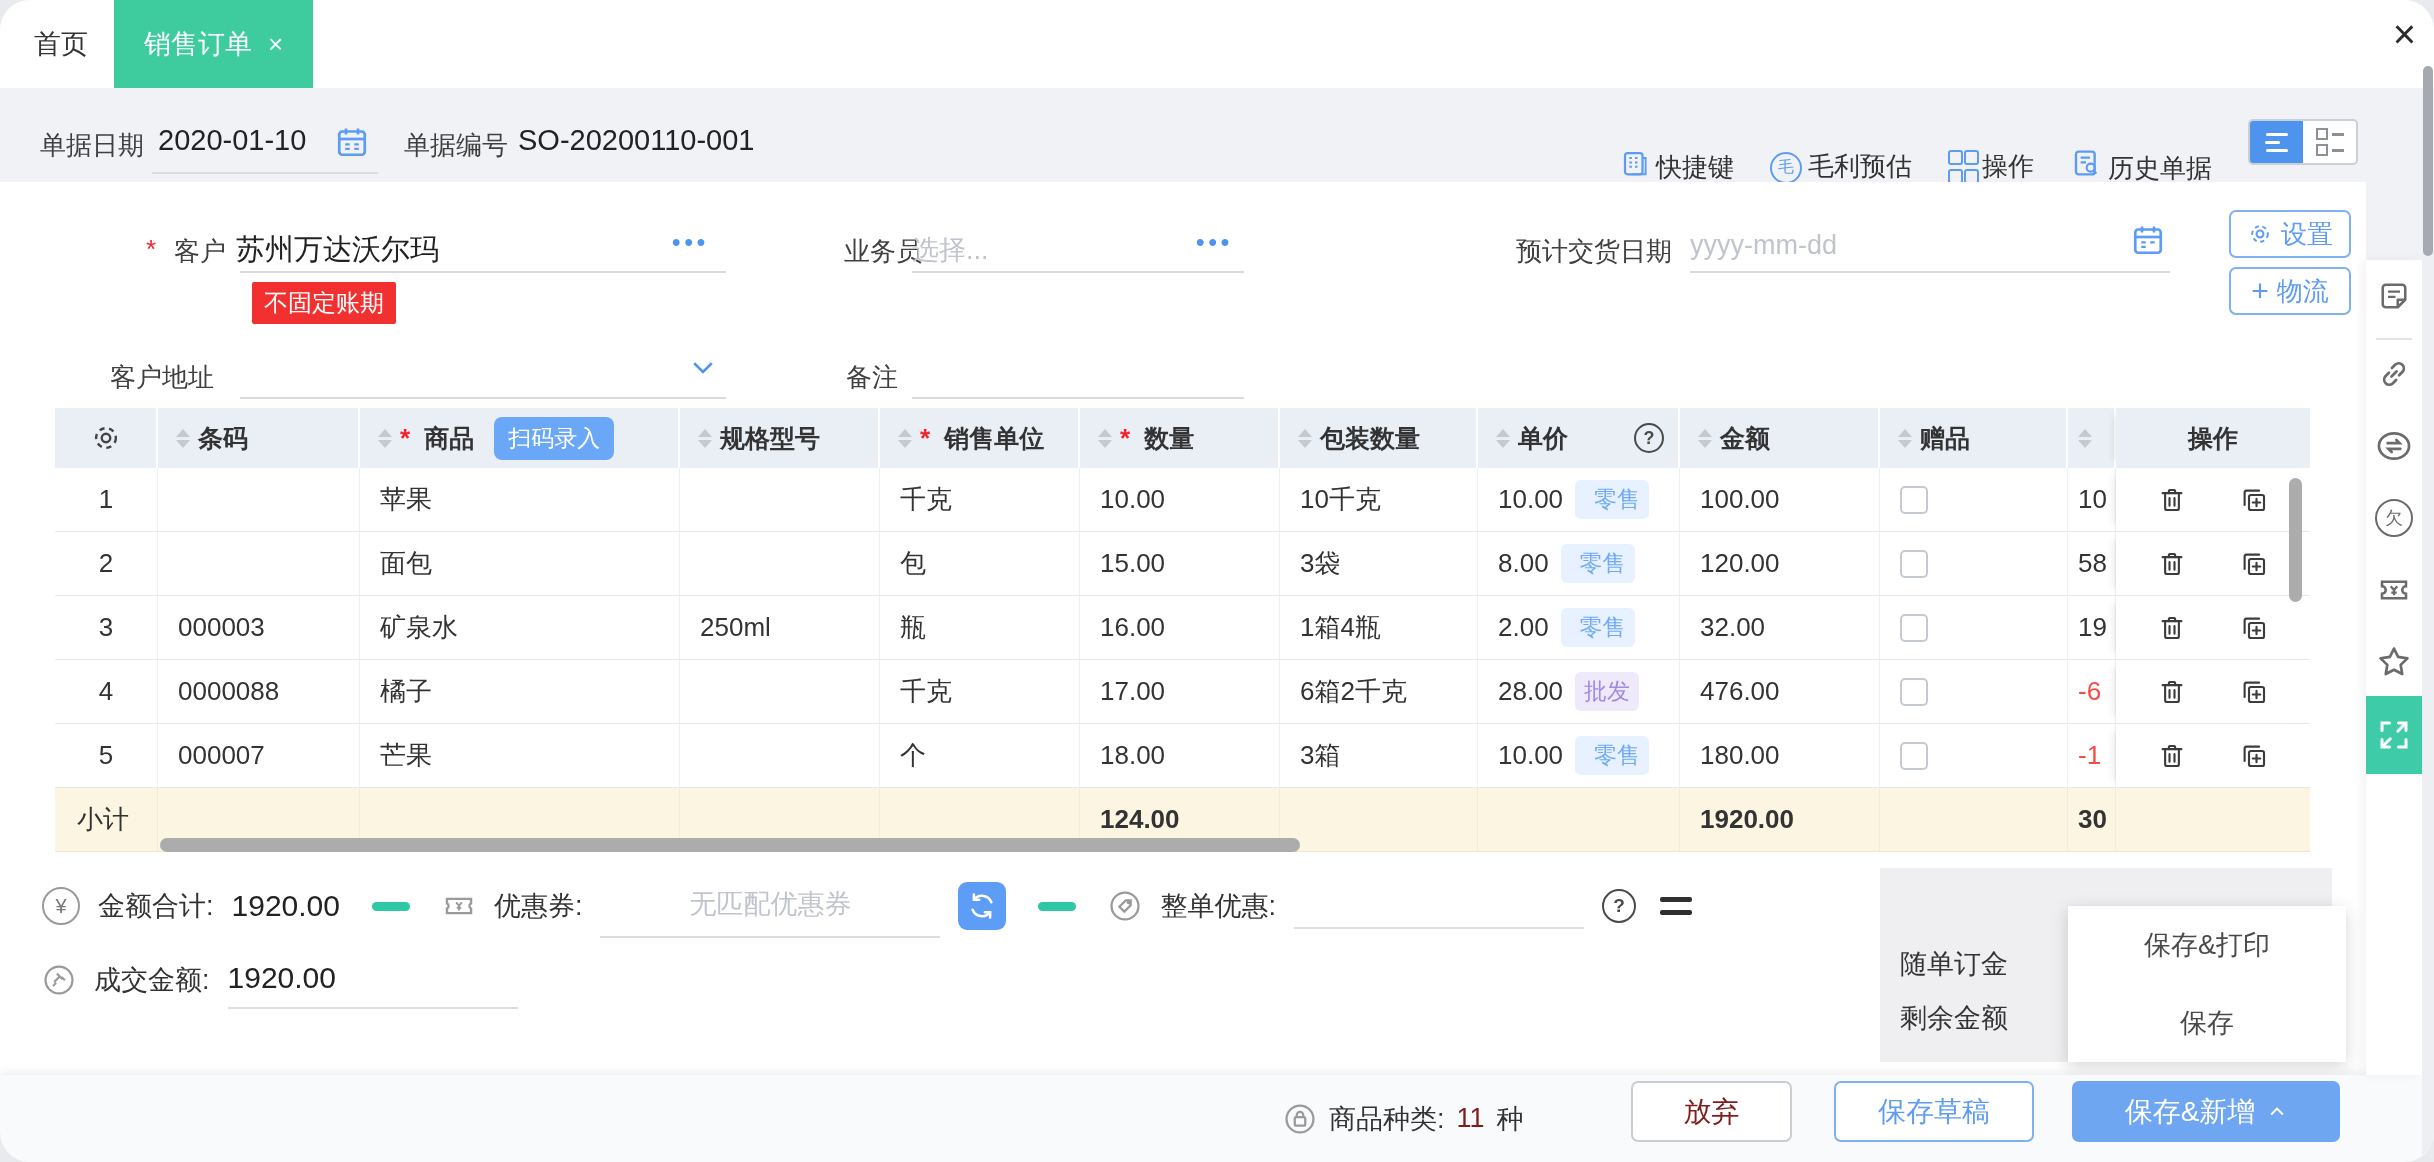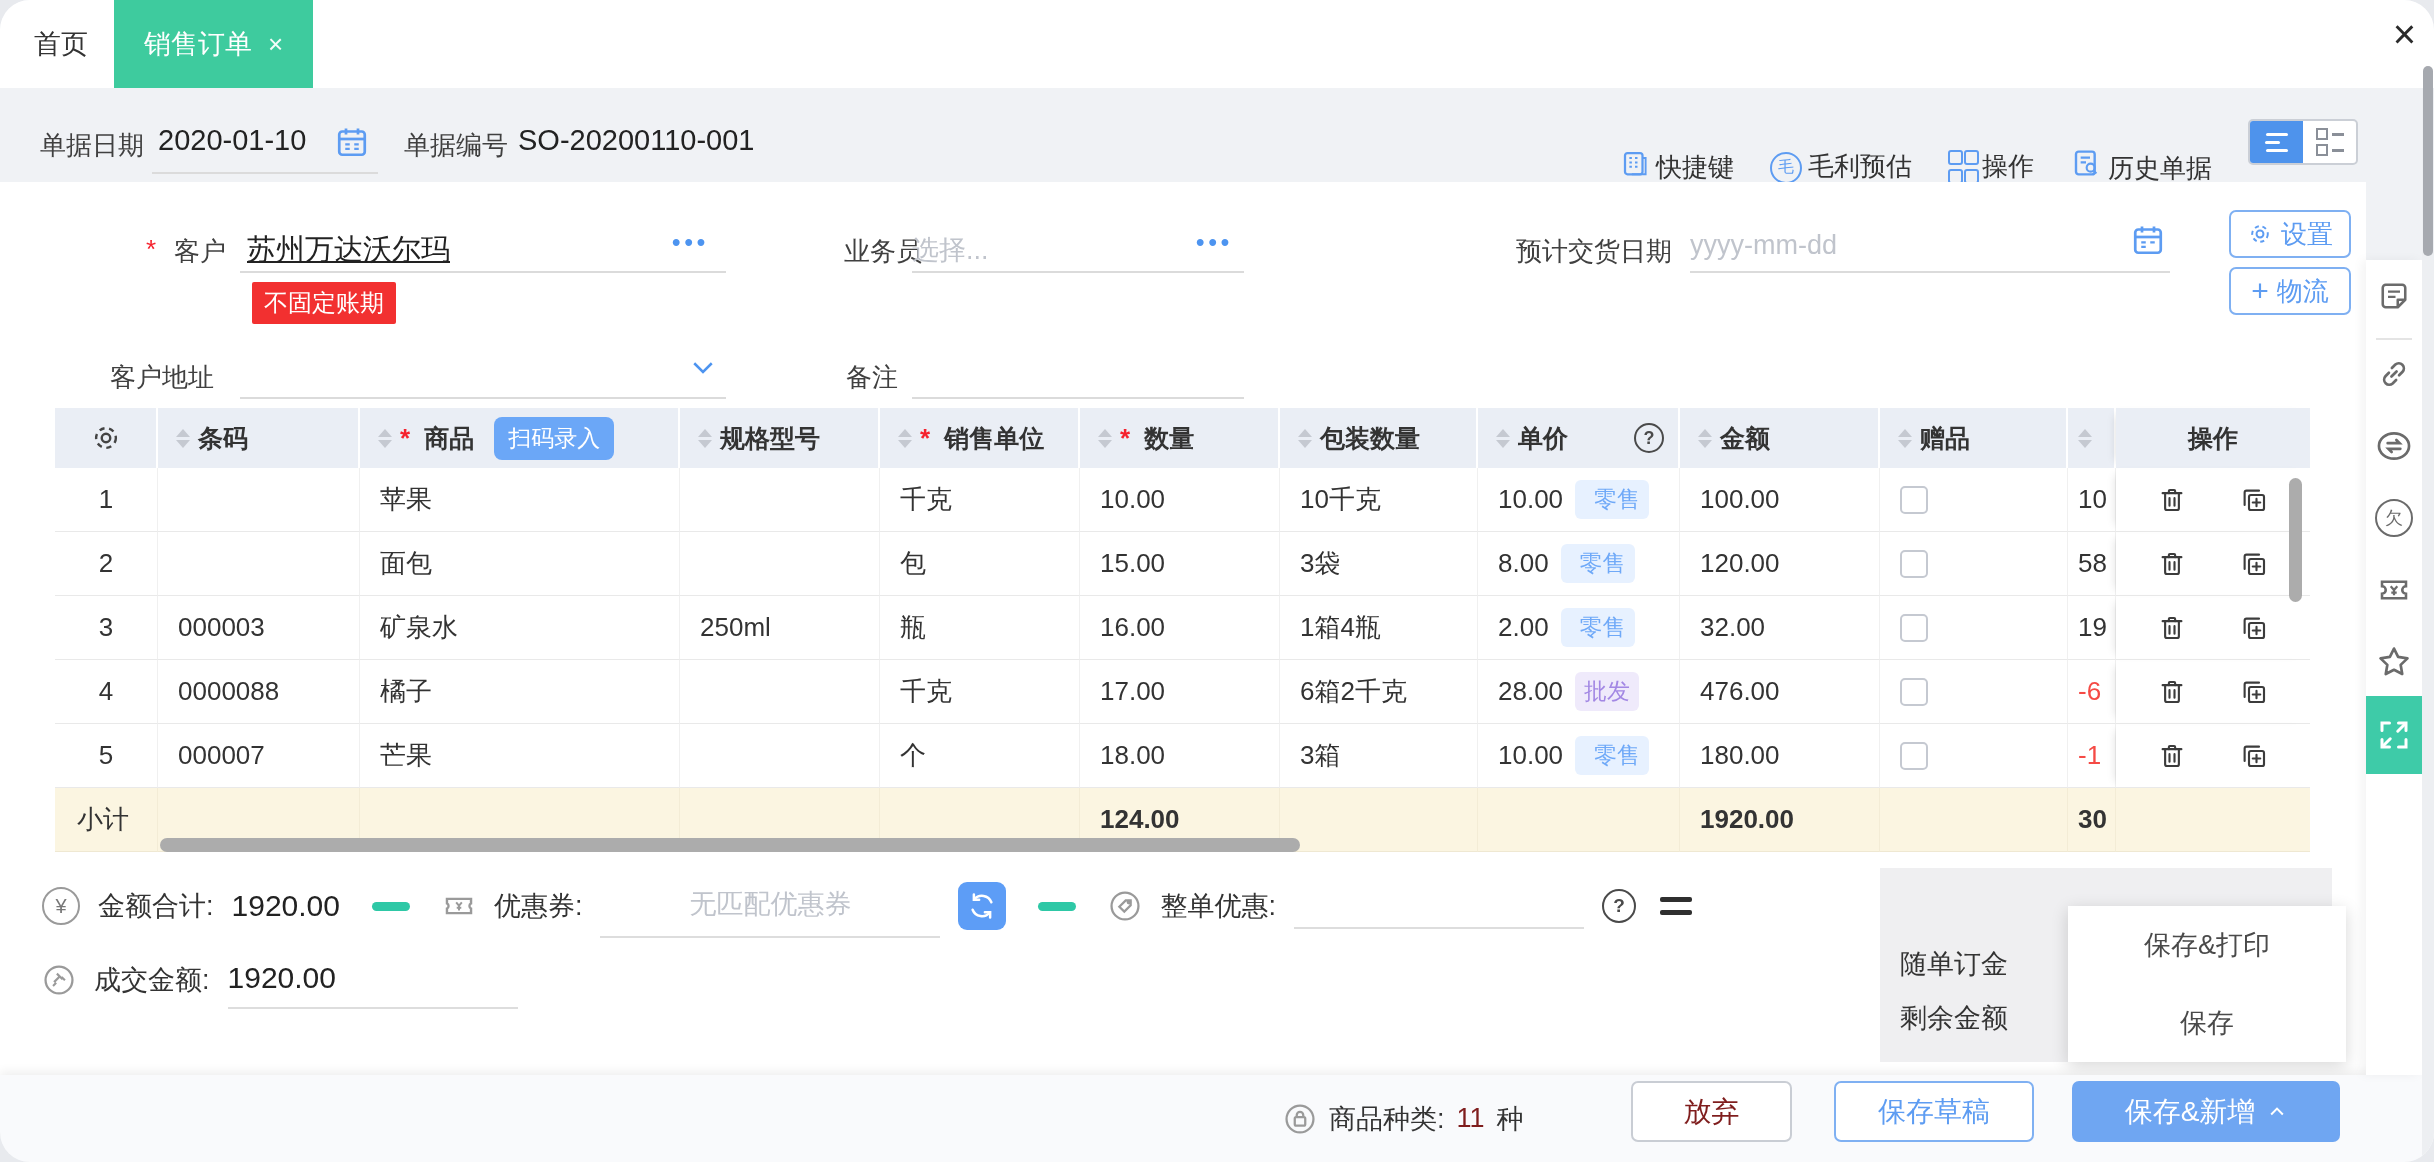--- a/index.html
+++ b/index.html
@@ -153,21 +153,21 @@
             <i style="width:12px;height:3px;background:#8a8f98;"></i>
           </div>
       </div>
     </div>
   </div>
 
   <div id="card" class="abs"></div>
 
   <span class="abs req" style="left:146px;top:234px;">*</span>
   <span class="abs lbl" style="left:174px;top:234px;">客户</span>
-  <span class="abs val" style="left:247px;top:230px;text-decoration:underline;">苏州万达沃尔玛</span>
+  <span class="abs val" style="left:236px;top:230px;">苏州万达沃尔玛</span>
   <span class="abs ellipsis" style="left:672px;top:228px;">•••</span>
   <div class="abs uline" style="left:240px;top:271px;width:486px;"></div>
   <span class="abs tagred" style="left:252px;top:282px;">不固定账期</span>
 
   <span class="abs lbl" style="left:844px;top:234px;">业务员</span>
   <span class="abs ph" style="left:912px;top:232px;">选择...</span>
   <span class="abs ellipsis" style="left:1196px;top:228px;">•••</span>
   <div class="abs uline" style="left:912px;top:271px;width:332px;"></div>
 
   <span class="abs lbl" style="left:1516px;top:234px;">预计交货日期</span>

